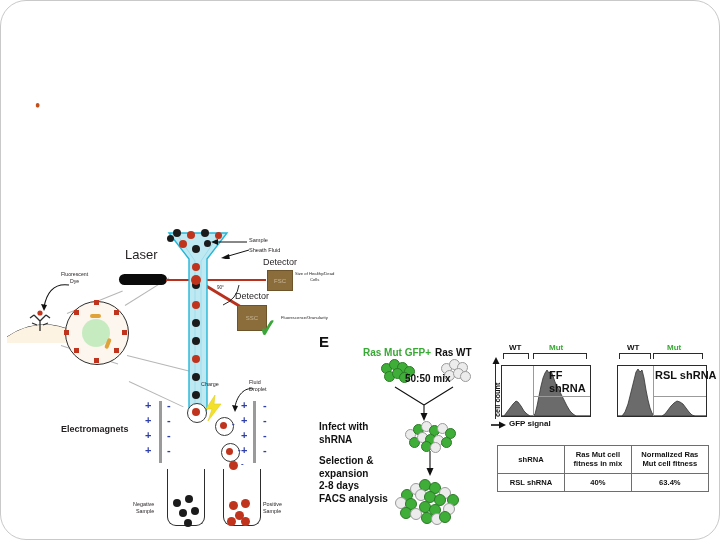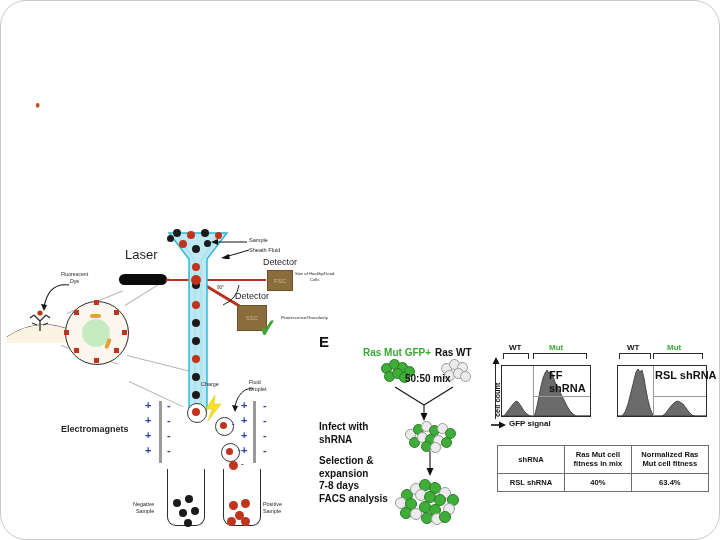--- a/index.html
+++ b/index.html
@@ -344,21 +344,21 @@
       </div>
 
       <svg style="position:absolute;left:106px;top:118px;" width="14" height="26" viewBox="0 0 14 26">
         <path d="M7,0 L7,18" stroke="#111" stroke-width="1.1" fill="none"></path>
         <path d="M7,25 l-3.5,-8 l7,0 Z" fill="#111"></path>
       </svg>
 
       <div class="ewlbl" style="left:2px;top:122px;">
         <div>Selection &amp;</div>
         <div>expansion</div>
-        <div>7-8 days</div>
+        <div>2-8 days</div>
       </div>
       <div class="ewlbl" style="left:2px;top:160px;">FACS analysis</div>
 
       <div class="clump" style="left:78px;top:146px;width:66px;height:44px;">
         <div class="cellsm cg" style="left:6px;top:10px;width:10px;height:10px;position:absolute;"></div>
         <div class="cellsm cw" style="left:15px;top:4px;width:10px;height:10px;position:absolute;"></div>
         <div class="cellsm cg" style="left:24px;top:0px;width:10px;height:10px;position:absolute;"></div>
         <div class="cellsm cg" style="left:34px;top:3px;width:10px;height:10px;position:absolute;"></div>
         <div class="cellsm cw" style="left:44px;top:8px;width:10px;height:10px;position:absolute;"></div>
         <div class="cellsm cg" style="left:52px;top:15px;width:10px;height:10px;position:absolute;"></div>

